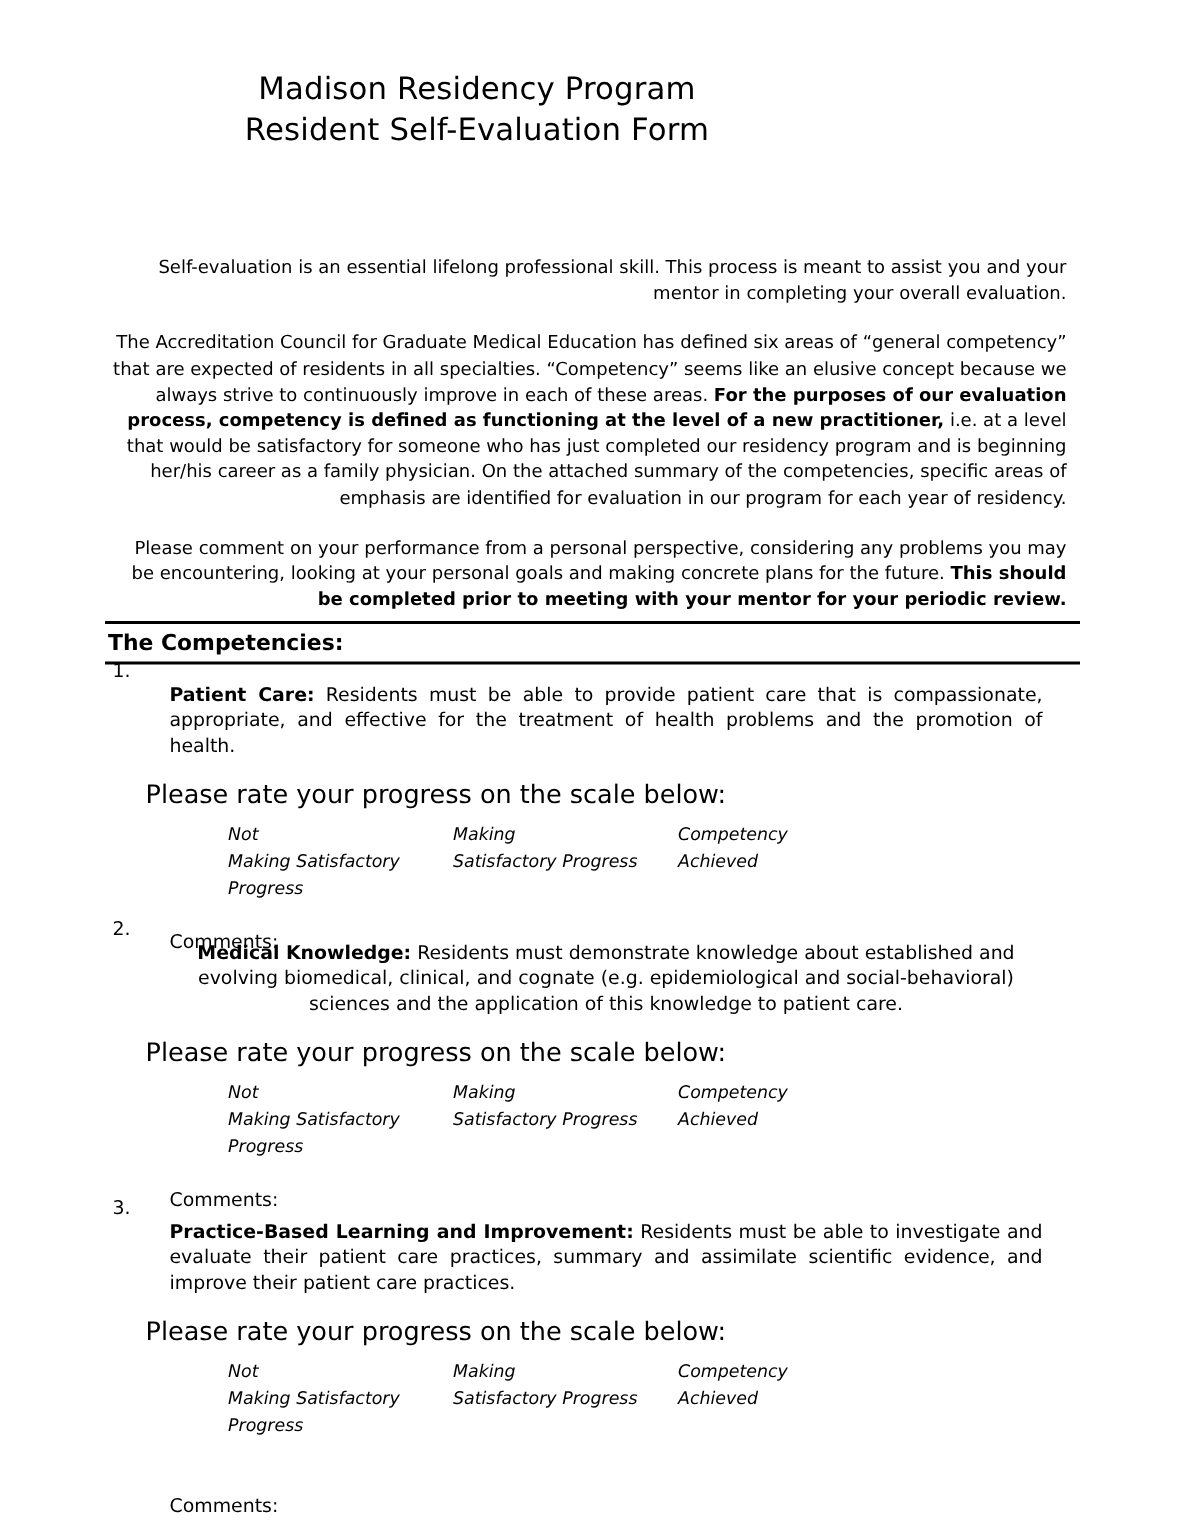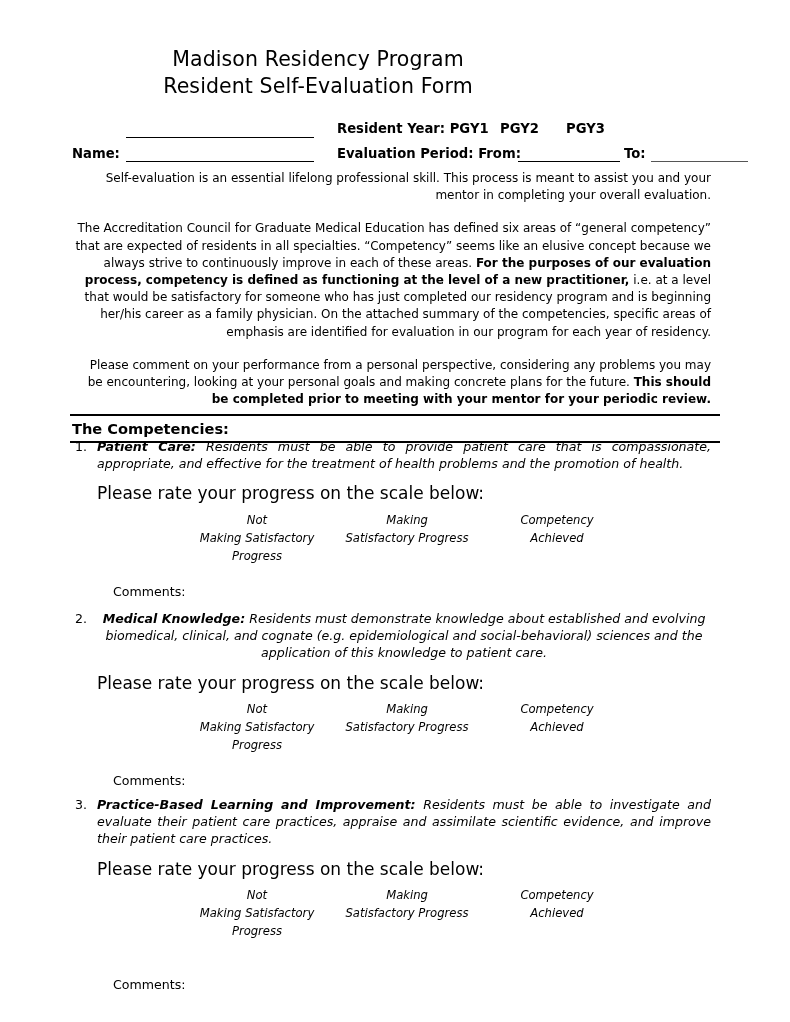--- a/index.html
+++ b/index.html
@@ -120,22 +120,21 @@
     text-align: right;
     padding-right: 10px;
     box-sizing: border-box;
     font-size: 12.6px;
     line-height: 17.2px;
   }
   .item-body {
     flex: 1 1 auto;
   }
   .item-desc {
-    margin: 0;
-    font-style: italic;
+    margin: 16px;
   }
   .just { text-align: justify; }
   .ragged { text-align: center; }
 
   .rate-line {
     margin: 13px 0 0 0;
     font-size: 17px;
     line-height: 17.2px;
   }
 
@@ -144,21 +143,20 @@
     position: relative;
     height: 56px;
     margin-top: 8px;
   }
   .scale-col {
     position: absolute;
     top: 0;
     font-style: italic;
     font-size: 11.6px;
     line-height: 18px;
-    text-align: center;
     white-space: nowrap;
   }
   .scale-col span { display: block; }
   .sc1 { left: 55px;  width: 210px; }
   .sc2 { left: 205px; width: 210px; }
   .sc3 { left: 355px; width: 210px; }
 
   .comments {
     font-size: 12.6px;
     line-height: 17.2px;
@@ -168,36 +166,20 @@
 </head>
 <body>
 
 <div id="page">
 
   <div class="title-block">
     <div class="doc-title">Madison Residency Program</div>
     <div class="doc-title">Resident Self-Evaluation Form</div>
   </div>
 
-  <div class="header-form">
-
-    <div class="rule" style="left:126px; top:17px; width:188px;"></div>
-    <span class="lbl" style="left:337px; top:0px;">Resident Year: PGY1</span>
-    <span class="lbl" style="left:500px; top:0px;">PGY2</span>
-    <span class="lbl" style="left:566px; top:0px;">PGY3</span>
-
-    <span class="lbl" style="left:72px; top:25px;">Name:</span>
-    <div class="rule" style="left:126px; top:41px; width:188px;"></div>
-
-    <span class="lbl" style="left:337px; top:25px;">Evaluation Period:  From:</span>
-    <div class="rule" style="left:518px; top:41px; width:102px;"></div>
-
-    <span class="lbl" style="left:624px; top:25px;">To:</span>
-    <div class="rule-thin" style="left:651px; top:41px; width:97px;"></div>
-  </div>
 
   <div class="body-text" style="top:170px;">
     <p>Self-evaluation is an essential lifelong professional skill. This process is meant to assist you and your mentor in completing your overall evaluation.</p>
     <p><span>The Accreditation Council for Graduate Medical Education has defined six areas of “general competency” that are expected of residents in all specialties. “Competency” seems like an elusive concept because we always strive to continuously improve in each of these areas. </span><span class="b">For the purposes of our evaluation process, competency is defined as functioning at the level of a new practitioner,</span><span> i.e. at a level that would be satisfactory for someone who has just completed our residency program and is beginning her/his career as a family physician. On the attached summary of the competencies, specific areas of emphasis are identified for evaluation in our program for each year of residency.</span></p>
     <p><span>Please comment on your performance from a personal perspective, considering any problems you may be encountering, looking at your personal goals and making concrete plans for the future. </span><span class="b">This should be completed prior to meeting with your mentor for your periodic review.</span></p>
   </div>
 
   <div class="comp-head-wrap">
     <div class="comp-rule-top"></div>
     <div class="comp-head">The Competencies:</div>
@@ -253,21 +235,21 @@
         </div>
         <p class="comments">Comments:</p>
       </div>
     </div>
   </div>
 
   <div class="item" style="top:796px;">
     <div class="item-row">
       <div class="item-num">3.</div>
       <div class="item-body">
-        <p class="item-desc just"><span class="b">Practice-Based Learning and Improvement:</span><span> Residents must be able to investigate and evaluate their patient care practices, appraise and assimilate scientific evidence, and improve their patient care practices.</span></p>
+        <p class="item-desc just"><span class="b">Practice-Based Learning and Improvement:</span><span> Residents must be able to investigate and evaluate their patient care practices, summary and assimilate scientific evidence, and improve their patient care practices.</span></p>
         <p class="rate-line">Please rate your progress on the scale below:</p>
         <div class="scale" style="height:74px;">
           <div class="scale-col sc1">
             <span>Not</span>
             <span>Making Satisfactory</span>
             <span>Progress</span>
           </div>
           <div class="scale-col sc2">
             <span>Making</span>
             <span>Satisfactory Progress</span>

